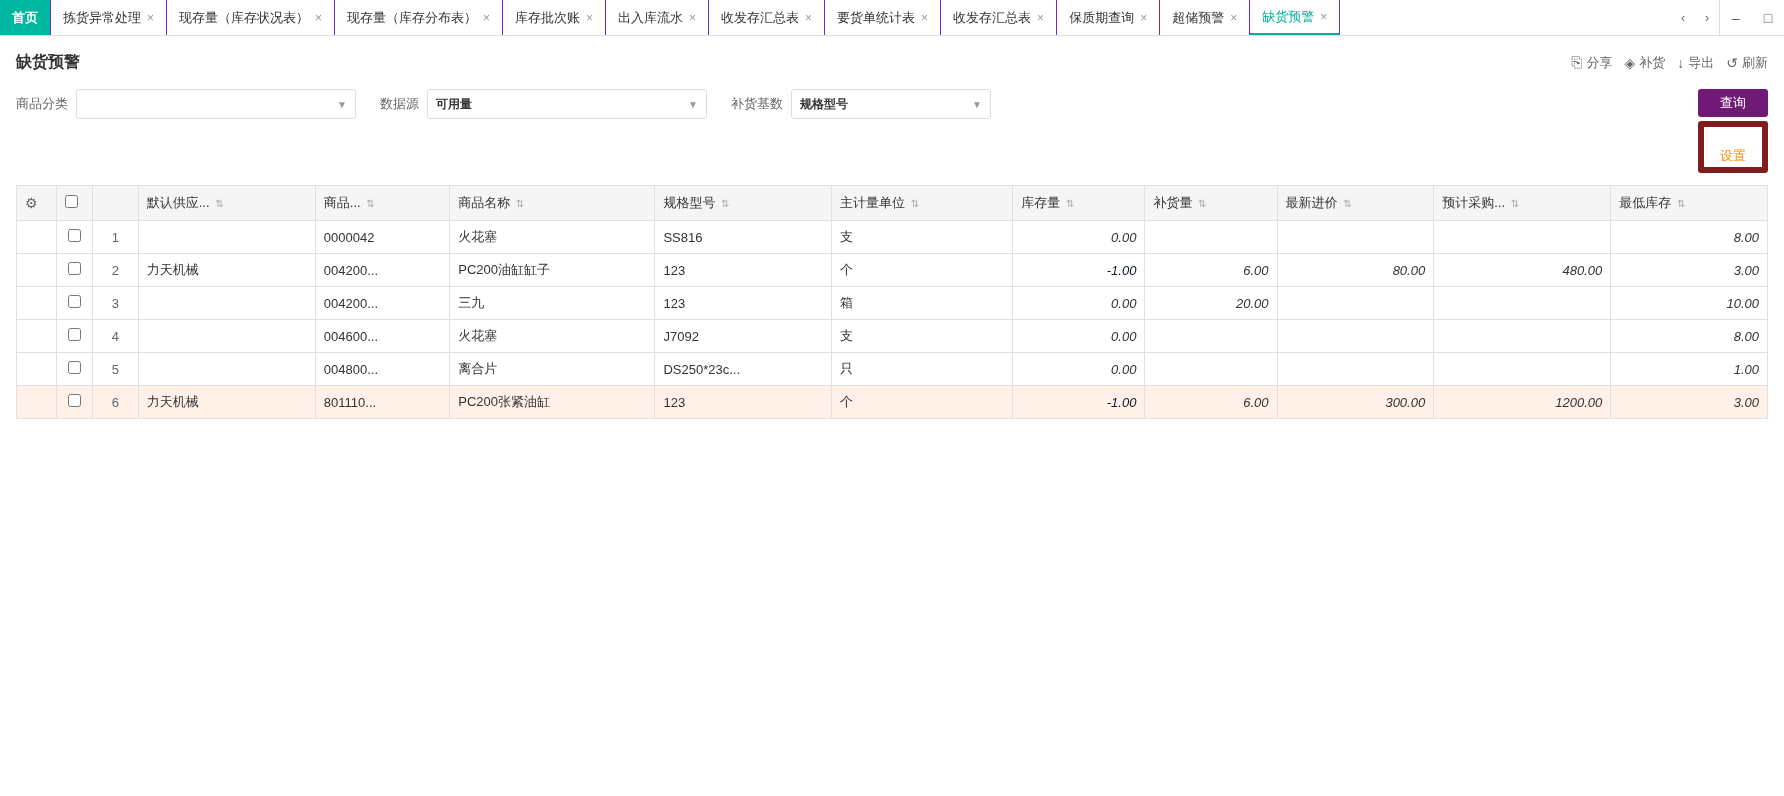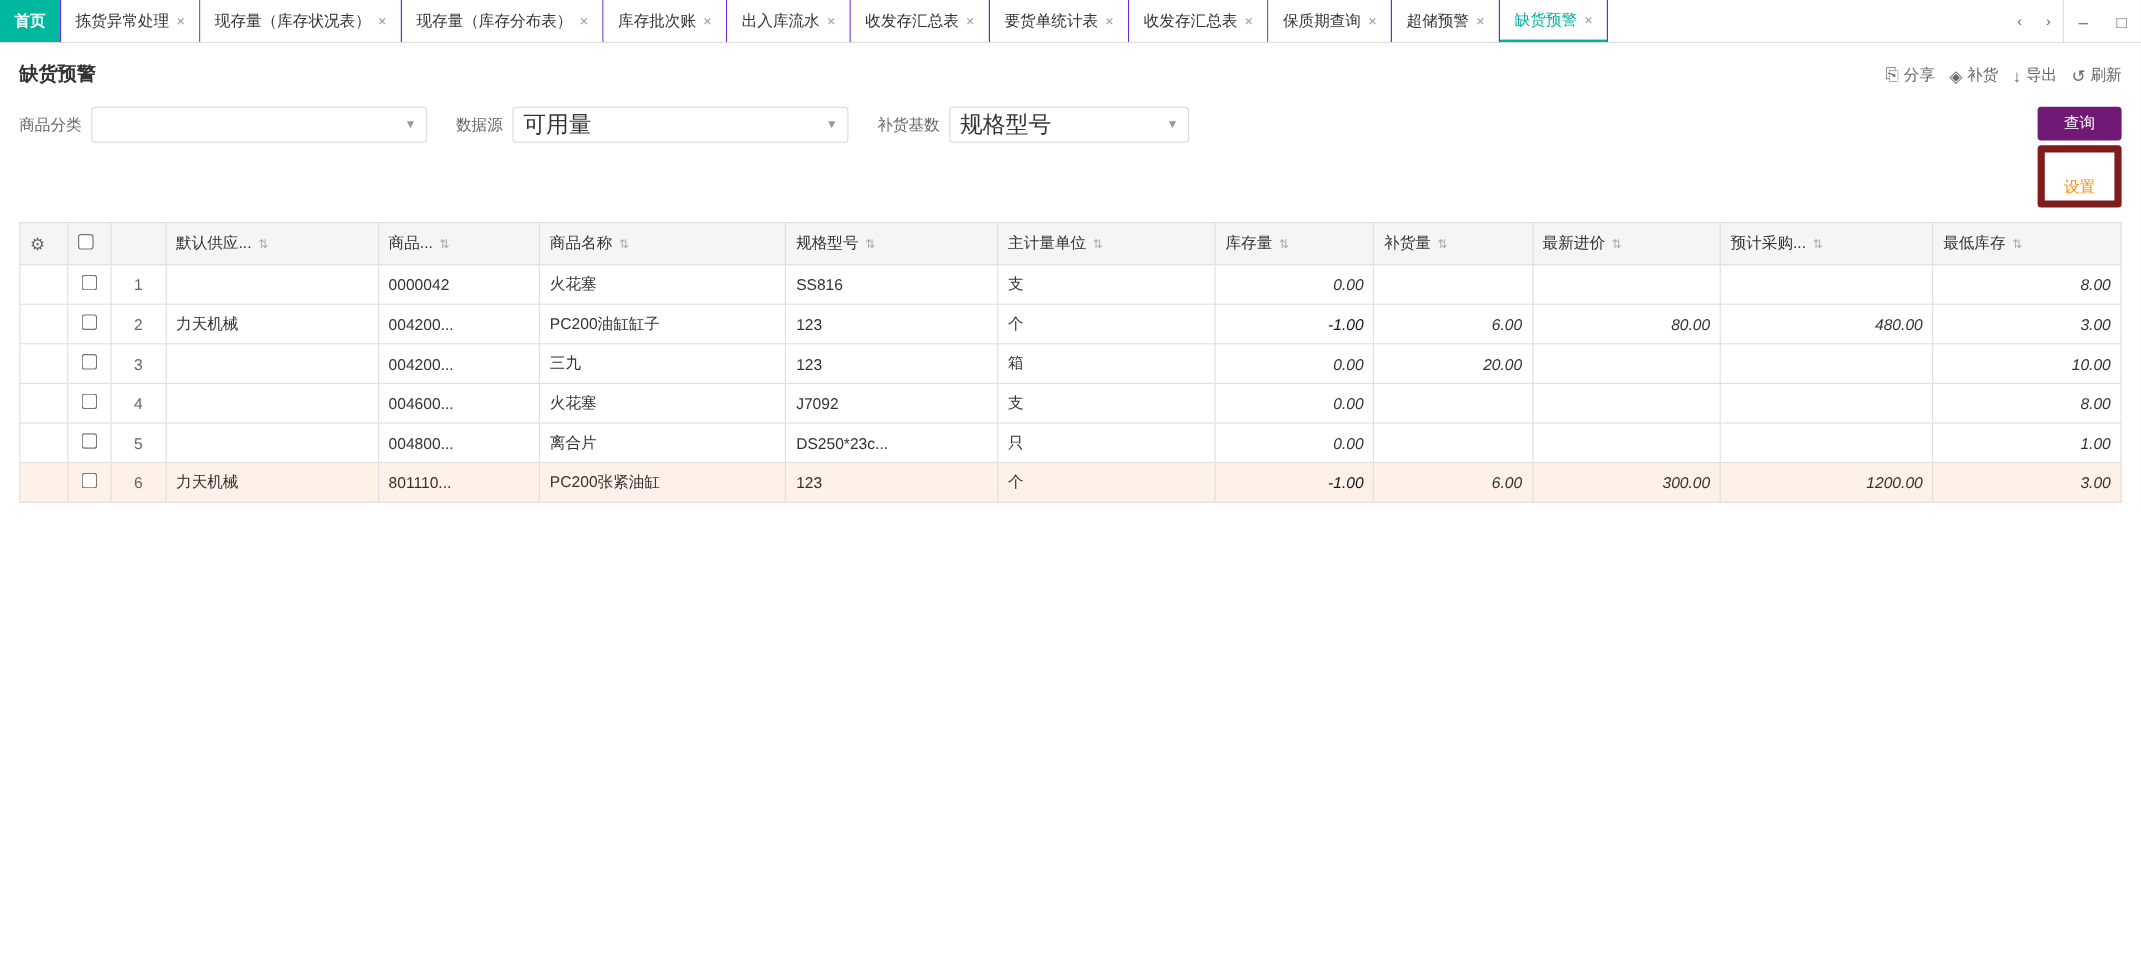--- a/index.html
+++ b/index.html
@@ -126,21 +126,21 @@
       border: 1px solid #ddd;
       border-radius: 3px;
       padding: 4px 8px;
       min-width: 200px;
       height: 30px;
       background: #fff;
       cursor: pointer;
       position: relative;
       justify-content: space-between;
     }
-    .filter-select-text { color: #999; font-size: 19px; }
+    .filter-select-text { color: #999; font-size: 12px; font-weight: bold; }
     .filter-select-text.has-value { color: #333; }
     .filter-arrow { color: #999; font-size: 10px; }
 
     .filter-actions {
       display: flex;
       flex-direction: column;
       gap: 4px;
       margin-left: auto;
     }
     .btn-query {

